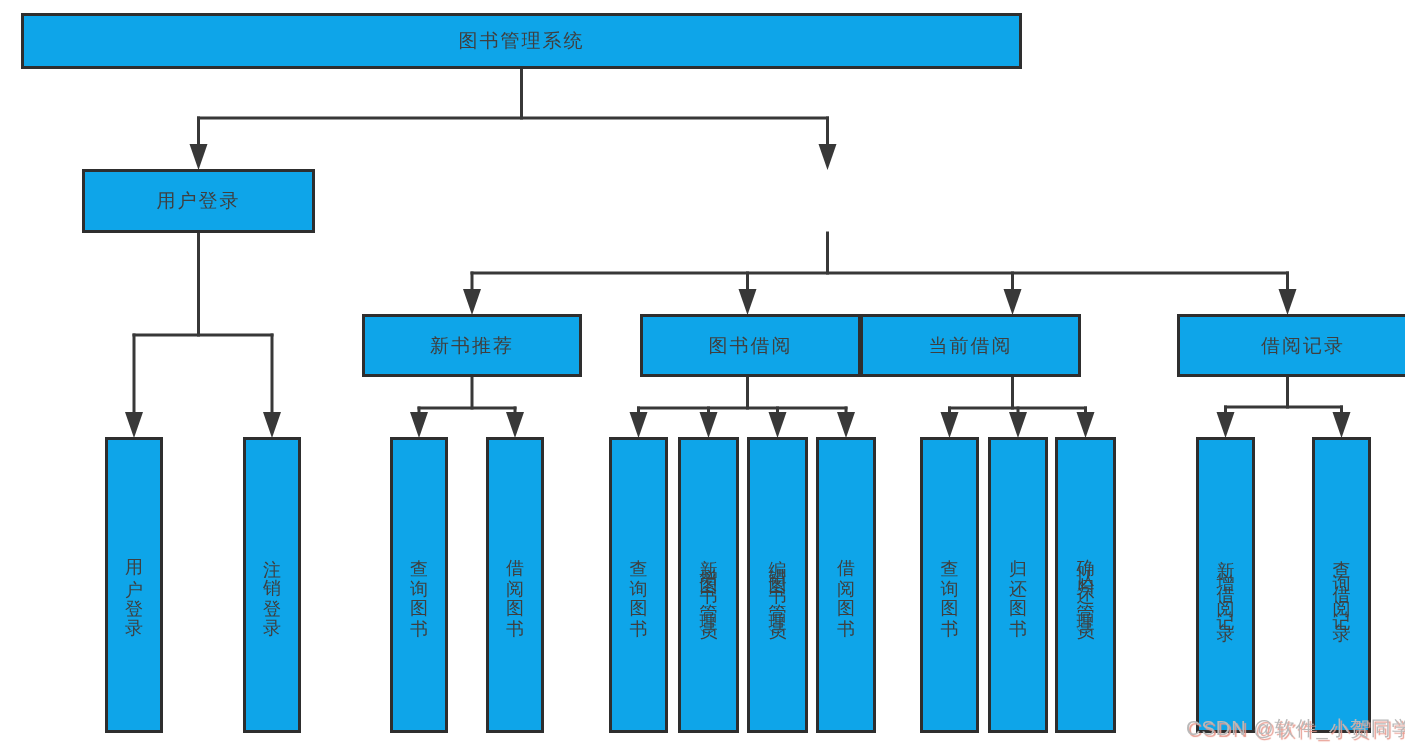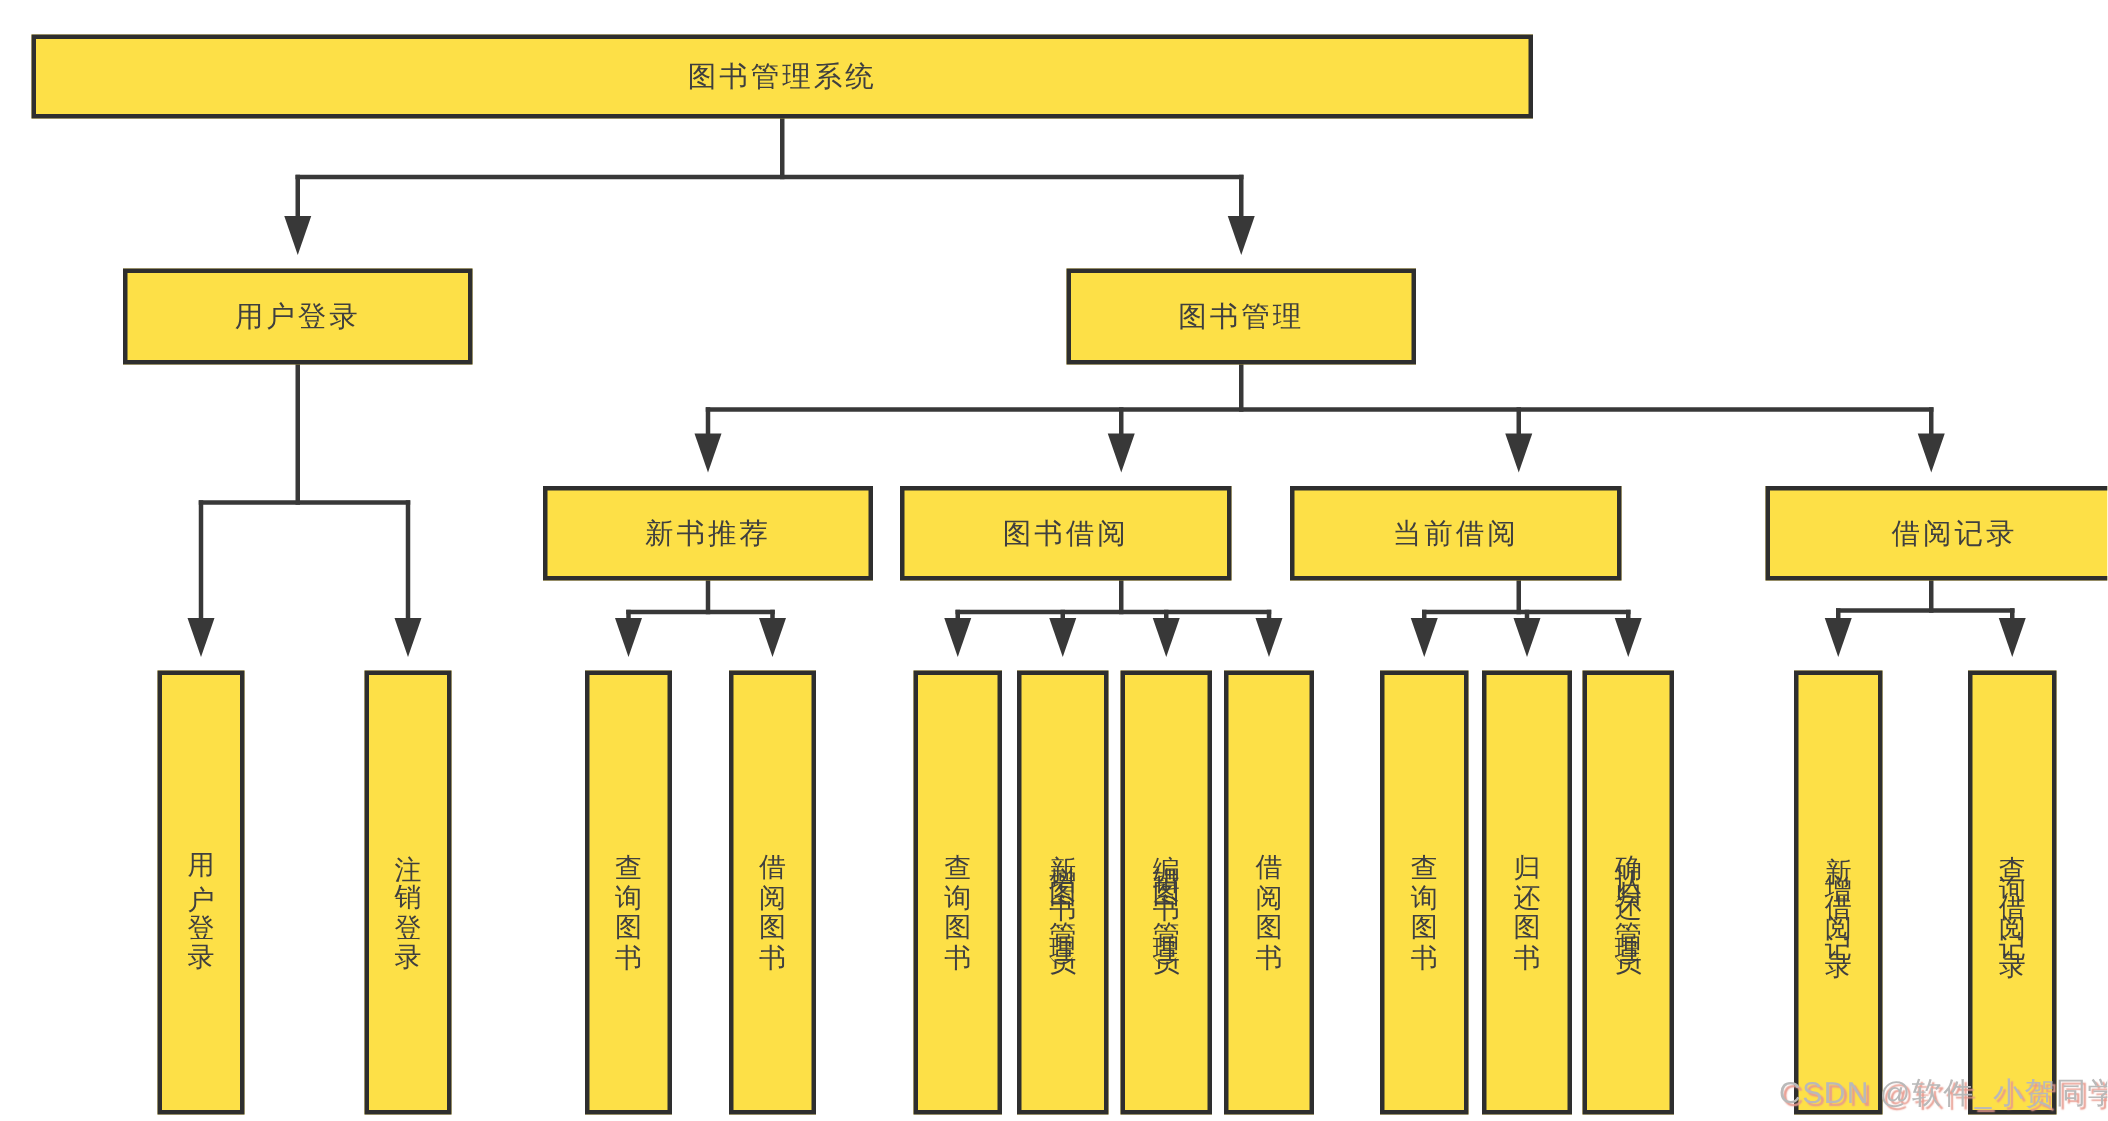--- a/index.html
+++ b/index.html
@@ -17,28 +17,27 @@
   }
   svg.connectors {
     position: absolute;
     left: 0;
     top: 0;
     z-index: 1;
   }
   .node {
     position: absolute;
     box-sizing: border-box;
-    background: #fde047;
+    background: #0ea5e9;
     border: 3px solid #2e2e2e;
     display: flex;
     align-items: center;
     justify-content: center;
     z-index: 2;
     white-space: nowrap;
-    margin-top: 10px;
   }
   .node.h {
     font-size: 19px;
     letter-spacing: 2px;
   }
   .node.v {
     writing-mode: vertical-rl;
     text-orientation: mixed;
     font-size: 18px;
   }
@@ -104,23 +103,22 @@
       <line x1="1287.5" y1="377" x2="1287.5" y2="407" stroke="#383838" stroke-width="3" stroke-linecap="square"></line>
       <line x1="1225.5" y1="407" x2="1341.5" y2="407" stroke="#383838" stroke-width="3" stroke-linecap="square"></line>
       <line x1="1225.5" y1="407" x2="1225.5" y2="417" stroke="#383838" stroke-width="3" stroke-linecap="square"></line>
       <polygon points="1225.5,438 1216.5,412 1234.5,412" fill="#383838"></polygon>
       <line x1="1341.5" y1="407" x2="1341.5" y2="417" stroke="#383838" stroke-width="3" stroke-linecap="square"></line>
       <polygon points="1341.5,438 1332.5,412 1350.5,412" fill="#383838"></polygon>
     </svg>
   <div class="watermark" style="left: 1186px; top: 715px; color: rgb(185, 185, 185); text-shadow: rgb(232, 154, 142) 2px 2px 1px;">CSDN @软件_小贺同学</div>
 <div class="node h" style="left: 21px; top: 13px; width: 1001px; height: 56px; color: rgb(63, 63, 63); border-color: rgb(46, 46, 46);">图书管理系统</div>
     <div class="node h" style="left: 82px; top: 169px; width: 233px; height: 64px; color: rgb(63, 63, 63); border-color: rgb(46, 46, 46);">用户登录</div>
-    <div class="node h" style="left: 711px; top: 169px; width: 233px; height: 64px; color: rgb(63, 63, 63); border-color: rgb(46, 46, 46);">图书管理</div>
     <div class="node h" style="left: 362px; top: 314px; width: 220px; height: 63px; color: rgb(63, 63, 63); border-color: rgb(46, 46, 46); text-align: center;">新书推荐</div>
-    <div class="node h" style="left: 600px; top: 314px; width: 221px; height: 63px; color: rgb(63, 63, 63); border-color: rgb(46, 46, 46);">图书借阅</div>
+    <div class="node h" style="left: 640px; top: 314px; width: 221px; height: 63px; color: rgb(63, 63, 63); border-color: rgb(46, 46, 46);">图书借阅</div>
     <div class="node h" style="left: 860px; top: 314px; width: 221px; height: 63px; color: rgb(63, 63, 63); border-color: rgb(46, 46, 46);">当前借阅</div>
     <div class="node h" style="left: 1177px; top: 314px; width: 252px; height: 63px; color: rgb(63, 63, 63); border-color: rgb(46, 46, 46);">借阅记录</div>
     <div class="node v" style="left: 105px; top: 437px; width: 58px; height: 296px; color: rgb(63, 63, 63); border-color: rgb(46, 46, 46); letter-spacing: 20px;">用户登录</div>
     <div class="node v" style="left: 243px; top: 437px; width: 58px; height: 296px; color: rgb(63, 63, 63); border-color: rgb(46, 46, 46); letter-spacing: 20px;">注销登录</div>
     <div class="node v" style="left: 390px; top: 437px; width: 58px; height: 296px; color: rgb(63, 63, 63); border-color: rgb(46, 46, 46); letter-spacing: 20px;">查询图书</div>
     <div class="node v" style="left: 486px; top: 437px; width: 58px; height: 296px; color: rgb(63, 63, 63); border-color: rgb(46, 46, 46); letter-spacing: 20px;">借阅图书</div>
     <div class="node v" style="left: 609px; top: 437px; width: 59px; height: 296px; color: rgb(63, 63, 63); border-color: rgb(46, 46, 46); letter-spacing: 20px;">查询图书</div>
     <div class="node v" style="left: 678px; top: 437px; width: 61px; height: 296px; color: rgb(63, 63, 63); border-color: rgb(46, 46, 46); letter-spacing: 9px;">新增图书（管理员）</div>
     <div class="node v" style="left: 747px; top: 437px; width: 61px; height: 296px; color: rgb(63, 63, 63); border-color: rgb(46, 46, 46); letter-spacing: 9px;">编辑图书（管理员）</div>
     <div class="node v" style="left: 816px; top: 437px; width: 60px; height: 296px; color: rgb(63, 63, 63); border-color: rgb(46, 46, 46); letter-spacing: 20px;">借阅图书</div>

